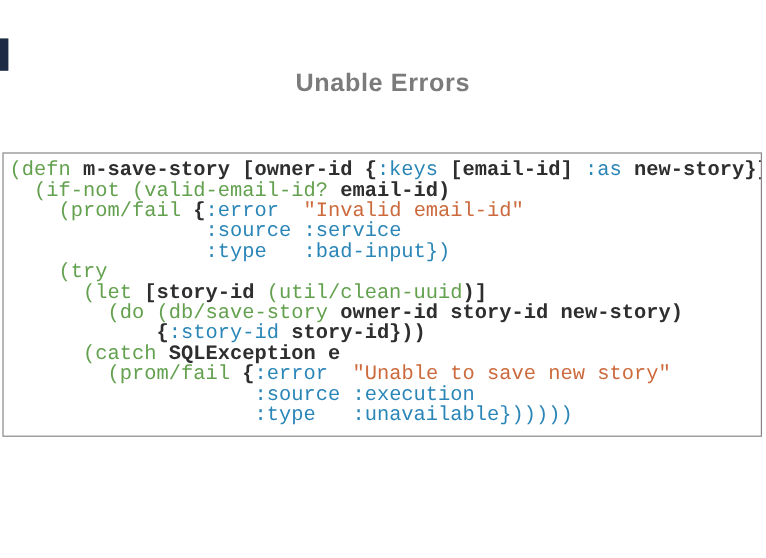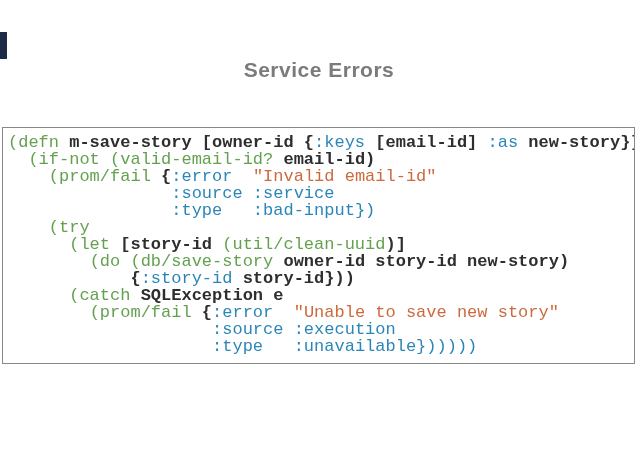--- a/index.html
+++ b/index.html
@@ -50,17 +50,17 @@
     line-height: 17px;
   }
   .code-line { white-space: pre; }
   .code-line span.bold { font-weight: bold; }
 </style>
 </head>
 <body>
 
 <div id="slide">
   <div id="edge-tab" style="background: rgb(29, 43, 68);"></div>
-  <h1 id="title" style="color: rgb(123, 123, 123);">Service Errors</h1>
+  <h1 id="title" style="color: rgb(123, 123, 123);">Unable Errors</h1>
   <div id="code-block" style="border-color: rgb(136, 136, 136);">
     <pre id="code-content"><div class="code-line"><span style="color: rgb(99, 161, 79);">(defn</span><span class="bold" style="color: rgb(46, 46, 46);"> m-save-story [owner-id {</span><span style="color: rgb(43, 134, 184);">:keys</span><span class="bold" style="color: rgb(46, 46, 46);"> [email-id] </span><span style="color: rgb(43, 134, 184);">:as</span><span class="bold" style="color: rgb(46, 46, 46);"> new-story}]</span></div><div class="code-line"><span class="bold" style="color: rgb(46, 46, 46);">  </span><span style="color: rgb(99, 161, 79);">(if-not</span><span class="bold" style="color: rgb(46, 46, 46);"> </span><span style="color: rgb(99, 161, 79);">(valid-email-id?</span><span class="bold" style="color: rgb(46, 46, 46);"> email-id)</span></div><div class="code-line"><span class="bold" style="color: rgb(46, 46, 46);">    </span><span style="color: rgb(99, 161, 79);">(prom/fail</span><span class="bold" style="color: rgb(46, 46, 46);"> {</span><span style="color: rgb(43, 134, 184);">:error</span><span class="bold" style="color: rgb(46, 46, 46);">  </span><span style="color: rgb(204, 106, 61);">"Invalid email-id"</span></div><div class="code-line"><span class="bold" style="color: rgb(46, 46, 46);">                </span><span style="color: rgb(43, 134, 184);">:source</span><span class="bold" style="color: rgb(46, 46, 46);"> </span><span style="color: rgb(43, 134, 184);">:service</span></div><div class="code-line"><span class="bold" style="color: rgb(46, 46, 46);">                </span><span style="color: rgb(43, 134, 184);">:type</span><span class="bold" style="color: rgb(46, 46, 46);">   </span><span style="color: rgb(43, 134, 184);">:bad-input})</span></div><div class="code-line"><span class="bold" style="color: rgb(46, 46, 46);">    </span><span style="color: rgb(99, 161, 79);">(try</span></div><div class="code-line"><span class="bold" style="color: rgb(46, 46, 46);">      </span><span style="color: rgb(99, 161, 79);">(let</span><span class="bold" style="color: rgb(46, 46, 46);"> [story-id </span><span style="color: rgb(99, 161, 79);">(util/clean-uuid</span><span class="bold" style="color: rgb(46, 46, 46);">)]</span></div><div class="code-line"><span class="bold" style="color: rgb(46, 46, 46);">        </span><span style="color: rgb(99, 161, 79);">(do</span><span class="bold" style="color: rgb(46, 46, 46);"> </span><span style="color: rgb(99, 161, 79);">(db/save-story</span><span class="bold" style="color: rgb(46, 46, 46);"> owner-id story-id new-story)</span></div><div class="code-line"><span class="bold" style="color: rgb(46, 46, 46);">            {</span><span style="color: rgb(43, 134, 184);">:story-id</span><span class="bold" style="color: rgb(46, 46, 46);"> story-id}))</span></div><div class="code-line"><span class="bold" style="color: rgb(46, 46, 46);">      </span><span style="color: rgb(99, 161, 79);">(catch</span><span class="bold" style="color: rgb(46, 46, 46);"> SQLException e</span></div><div class="code-line"><span class="bold" style="color: rgb(46, 46, 46);">        </span><span style="color: rgb(99, 161, 79);">(prom/fail</span><span class="bold" style="color: rgb(46, 46, 46);"> {</span><span style="color: rgb(43, 134, 184);">:error</span><span class="bold" style="color: rgb(46, 46, 46);">  </span><span style="color: rgb(204, 106, 61);">"Unable to save new story"</span></div><div class="code-line"><span class="bold" style="color: rgb(46, 46, 46);">                    </span><span style="color: rgb(43, 134, 184);">:source</span><span class="bold" style="color: rgb(46, 46, 46);"> </span><span style="color: rgb(43, 134, 184);">:execution</span></div><div class="code-line"><span class="bold" style="color: rgb(46, 46, 46);">                    </span><span style="color: rgb(43, 134, 184);">:type</span><span class="bold" style="color: rgb(46, 46, 46);">   </span><span style="color: rgb(43, 134, 184);">:unavailable})))))</span></div></pre>
   </div>
 </div>
 
 </body></html>

